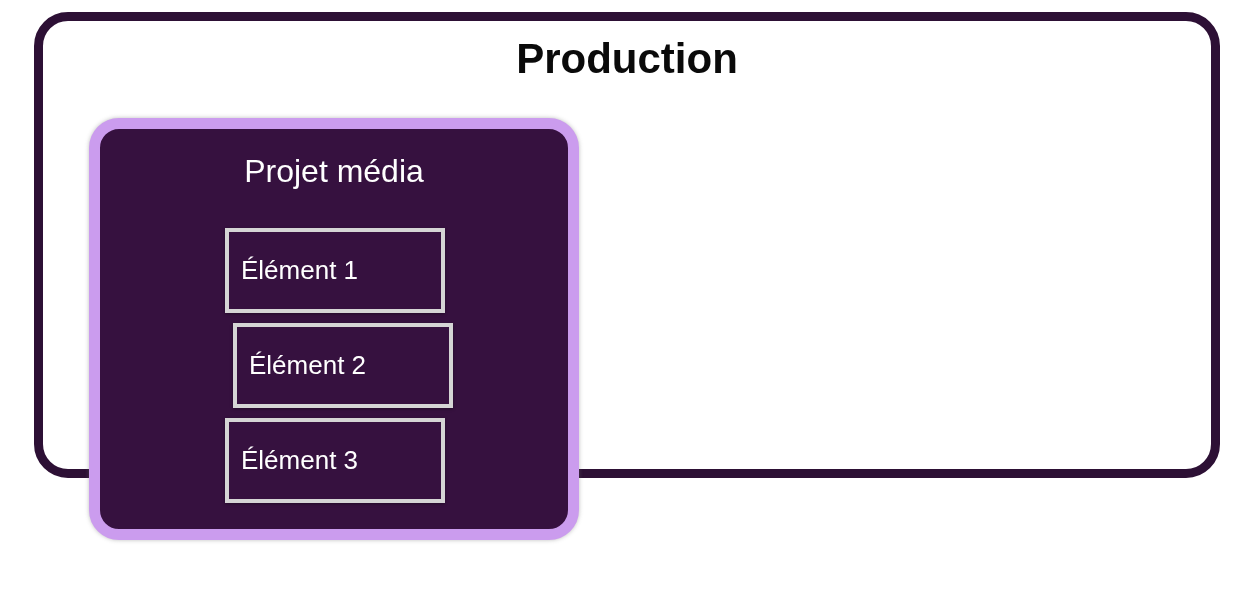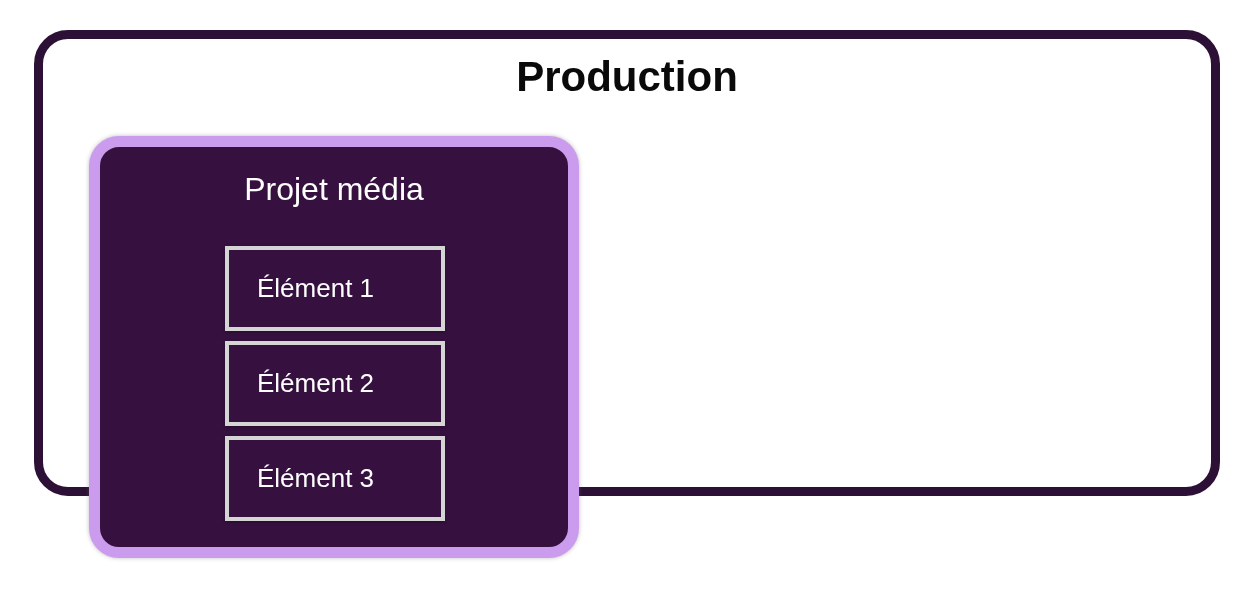--- a/index.html
+++ b/index.html
@@ -9,21 +9,21 @@
     font-family: "Liberation Sans", sans-serif;
     overflow: hidden;
   }
   .stage {
     position: relative;
     width: 1236px; height: 594px;
     background: var(--background, #ffffff);
   }
   .outer-frame {
     position: absolute;
-    left: 34px; top: 30px;
+    left: 34px; top: 12px;
     width: 1186px; height: 466px;
     box-sizing: border-box;
     border: 9px solid var(--outer-border, #2d1035);
     border-radius: 34px;
     background: var(--background, #ffffff);
   }
   .main-title {
     margin-top: 14px;
     text-align: center;
     font-size: 42px;
@@ -48,28 +48,28 @@
     font-size: 32px;
     color: var(--text-color, #ffffff);
   }
   .item {
     position: absolute;
     box-sizing: border-box;
     border: 4px solid var(--item-border, #d5d5d5);
     background: var(--item-fill, #36113f);
     display: flex;
     align-items: center;
-    padding-left: 28px;
+    padding-left: 12px;
     font-size: 26px;
     color: var(--text-color, #ffffff);
     box-shadow: 0 1px 3px rgba(0,0,0,0.35);
   }
   .item-l { left: 125px; width: 220px; height: 85px; }
   .item-l1 { top: 99px; }
-  .item-l2 { top: 194px; }
+  .item-l2 { top: 194px; margin-left: 8px; }
   .item-l3 { top: 289px; align-items: center; }
   .item-r1 { left: 123px; top: 98px; width: 221px; height: 86px; }
 </style>
 </head>
 <body>
 
 <div class="stage">
   <div class="outer-frame">
 
     <div class="main-title">Production</div>

